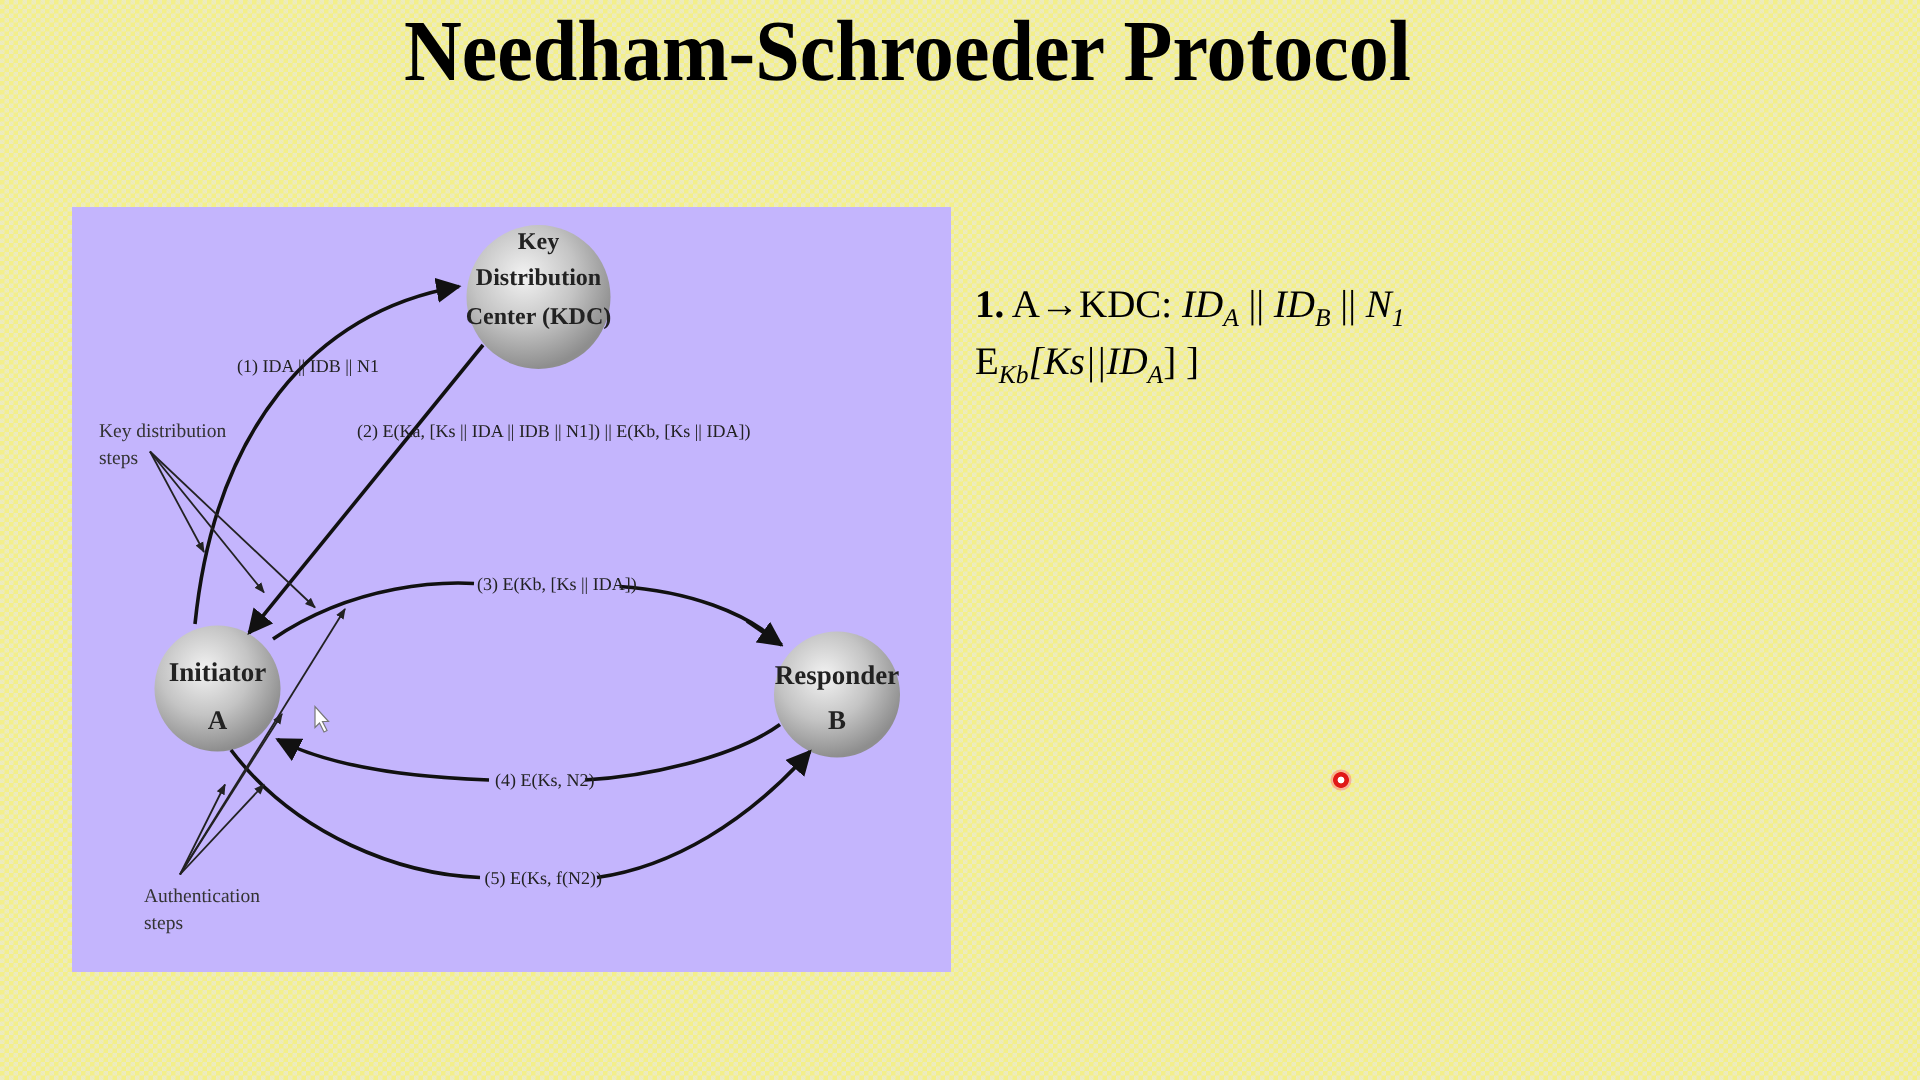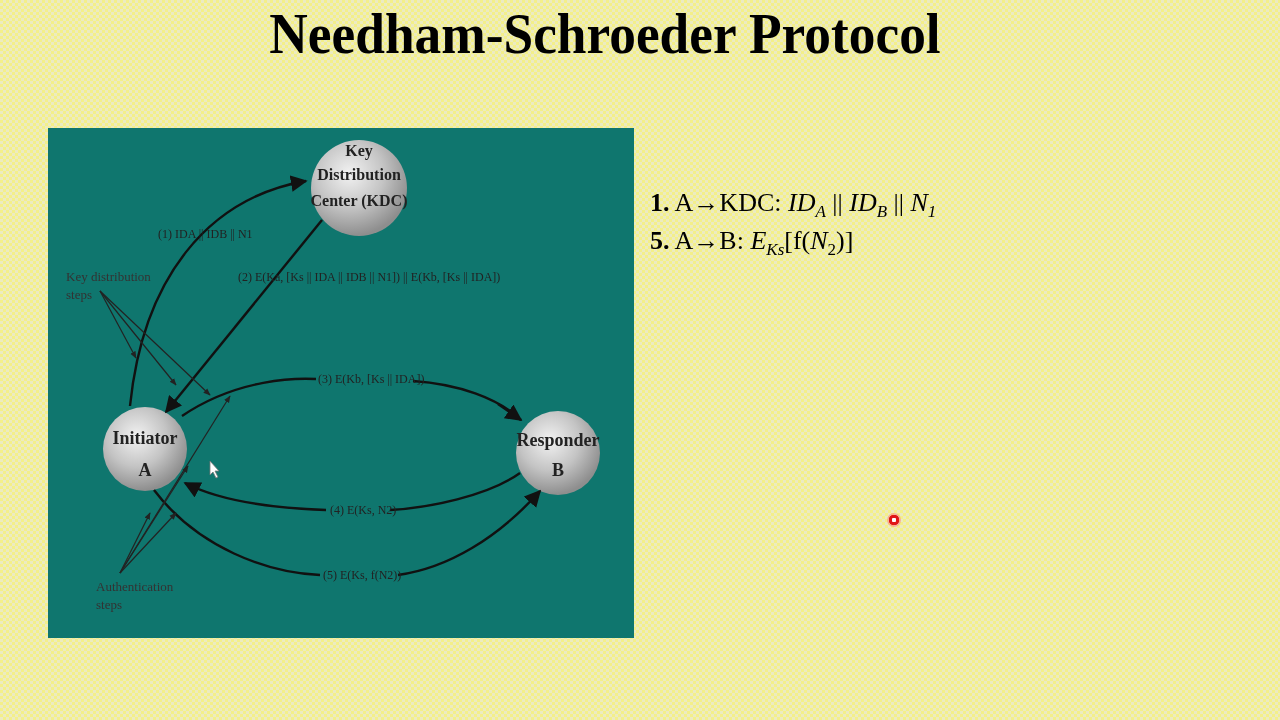--- a/index.html
+++ b/index.html
@@ -16,22 +16,22 @@
     }
     .title {
       position: absolute; left: 0; top: 0; width: 1210px;
       text-align: center;
       font-family: "Liberation Serif", serif;
       font-weight: bold; font-size: 58px; line-height: 68px;
       letter-spacing: 0px;
       transform: scaleX(0.92); transform-origin: 605px 0;
     }
     .diagram {
-      position: absolute; left: 48px; top: 128px; width: 586px; height: 510px;
-      background: #0f766e;
+      position: absolute; left: 48px; top: 138px; width: 586px; height: 510px;
+      background: #c4b5fd;
       text-decoration: underline;
     }
     .diagram svg { position: absolute; left: 0; top: 0; }
     .steps {
       position: absolute; left: 650px; top: 184px; width: 560px;
       font-family: "Liberation Serif", serif;
       font-size: 26px; line-height: 38px;
     }
     .step { white-space: nowrap; }
     .step .num { font-weight: bold; }
@@ -124,18 +124,17 @@
     <path d="M162,333 L162,347 L165,344 L168,350 L170,349 L167,343 L171,343 z" fill="#fff" stroke="#777" stroke-width="0.8"></path>
   </svg>
 </div>
 
 <div class="steps">
   <div class="step">
     <span class="num">1.</span> <span>A→KDC:</span>
     <i>ID</i><i><sub>A</sub></i><span> || </span><i>ID</i><i><sub>B</sub></i><span> || </span><i>N</i><i><sub>1</sub></i>
   </div>
   <div class="step">
-    <span class="num">5.</span> <span>A→B:</span>
-    <i>E</i><i><sub>Ks</sub></i><span>[f(</span><i>N</i><sub>2</sub><span>)]</span>
+    <span>E</span><i><sub>Kb</sub></i><i>[Ks||</i><i>ID</i><i><sub>A</sub></i><span>] ]</span>
   </div>
 </div>
 
 <div class="cursor-dot"></div>
 
 </body></html>

